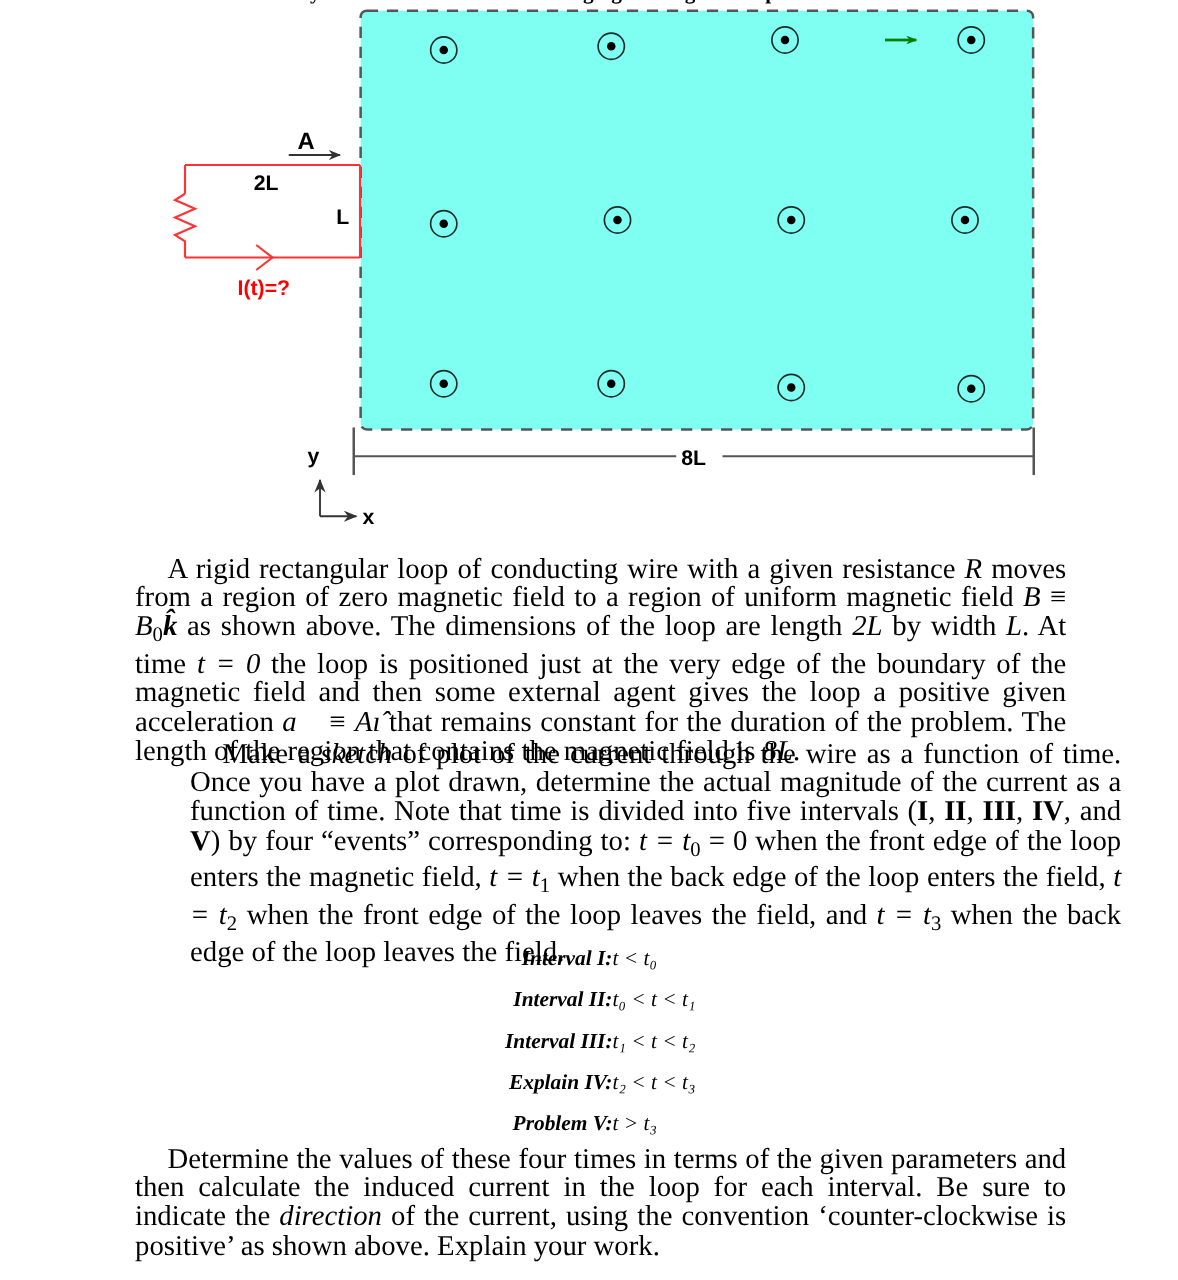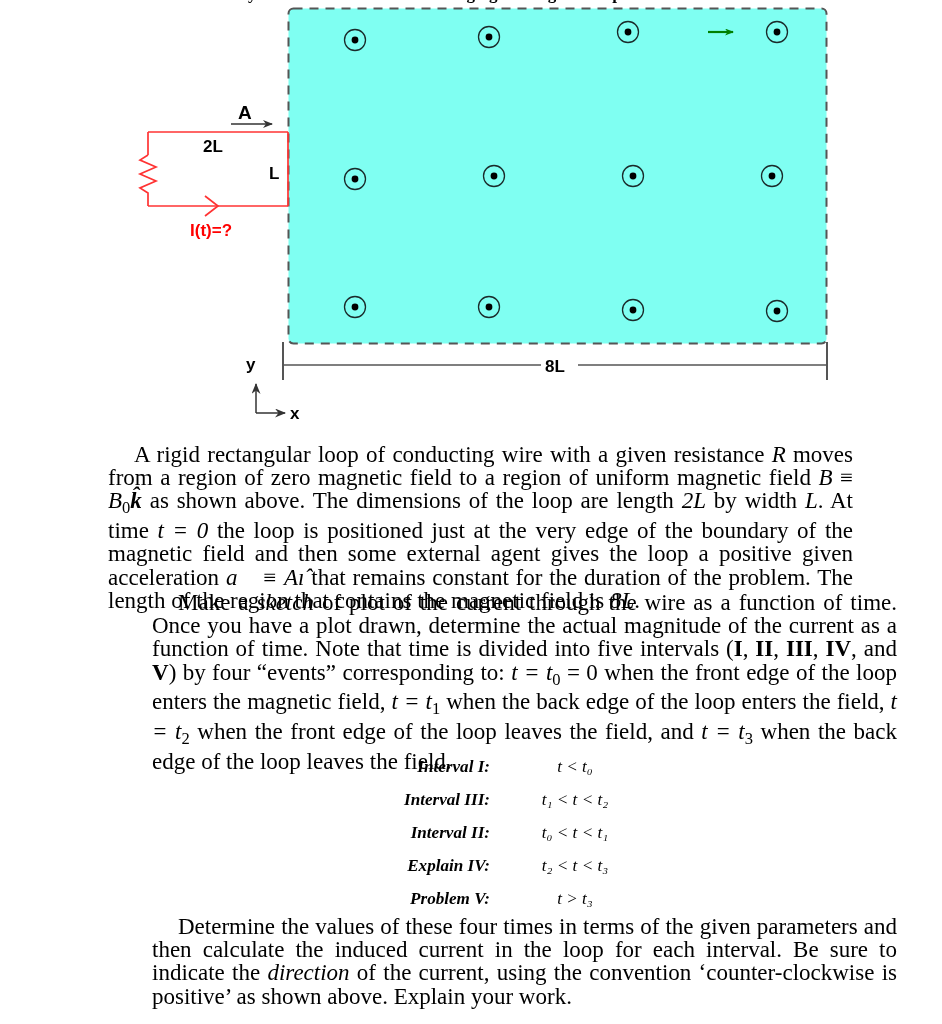--- a/index.html
+++ b/index.html
@@ -53,21 +53,21 @@
     color: #000;
   }
   .para .indent { display: inline-block; width: 26px; }
   i, em { font-style: italic; }
   .mathv { font-family: "Liberation Serif", serif; font-style: italic; }
   .mathup { font-family: "Liberation Serif", serif; font-style: normal; }
   sub { font-size: 0.72em; vertical-align: -0.28em; }
 
   #para-1 { top: 443px; }
   #para-2 { top: 591px; margin-left: 44px; }
-  #para-3 { top: 915px; margin-left: 44px; }
+  #para-3 { top: 915px; }
 
   
   #interval-table {
     position: absolute;
     left: 300px;
     top: 750px;
     width: 360px;
     font-size: 17.1px;
     border-collapse: collapse;
   }
@@ -77,21 +77,21 @@
     vertical-align: middle;
   }
   #interval-table td.lbl {
     text-align: right;
     font-weight: bold;
     width: 190px;
     padding-right: 0;
     font-style: italic;
   }
   #interval-table td.cond {
-    text-align: center;
+    text-align: left;
     width: 170px;
     font-style: italic;
   }
 </style>
 </head>
 <body>
 
 <div id="clipped-title">Problem 1. Partially PLOT and DISCUSS a changing rectangular loop:</div>
 
 <div id="figure">
@@ -222,28 +222,28 @@
 
 <div class="para" id="para-2"><span class="indent"></span><span>Make a </span><i>sketch</i><span> of plot of the current through the wire as a function of time. Once you have a plot drawn, determine the actual magnitude of the current as a function of time. Note that time is divided into five intervals (</span><b>I</b><span>, </span><b>II</b><span>, </span><b>III</b><span>, </span><b>IV</b><span>, and </span><b>V</b><span>) by four “events” corresponding to: </span><span class="mathv">t = t</span><sub class="mathup">0</sub><span class="mathup"> = 0</span><span> when the front edge of the loop enters the magnetic field, </span><span class="mathv">t = t</span><sub class="mathup">1</sub><span> when the back edge of the loop enters the field, </span><span class="mathv">t = t</span><sub class="mathup">2</sub><span> when the front edge of the loop leaves the field, and </span><span class="mathv">t = t</span><sub class="mathup">3</sub><span> when the back edge of the loop leaves the field.</span></div>
 
 <table id="interval-table">
   <tbody>
     <tr>
       <td class="lbl">Interval I:</td>
       <td class="cond mathv">t &lt; t₀</td>
     </tr>
     <tr>
+      <td class="lbl">Interval II:</td>
+      <td class="cond mathv">t₀ &lt; t &lt; t₁</td>
+    </tr>
+    <tr>
       <td class="lbl">Interval III:</td>
       <td class="cond mathv">t₁ &lt; t &lt; t₂</td>
     </tr>
     <tr>
-      <td class="lbl">Interval II:</td>
-      <td class="cond mathv">t₀ &lt; t &lt; t₁</td>
-    </tr>
-    <tr>
       <td class="lbl">Explain IV:</td>
       <td class="cond mathv">t₂ &lt; t &lt; t₃</td>
     </tr>
     <tr>
       <td class="lbl">Problem V:</td>
       <td class="cond mathv">t &gt; t₃</td>
     </tr>
   </tbody>
 </table>
 

